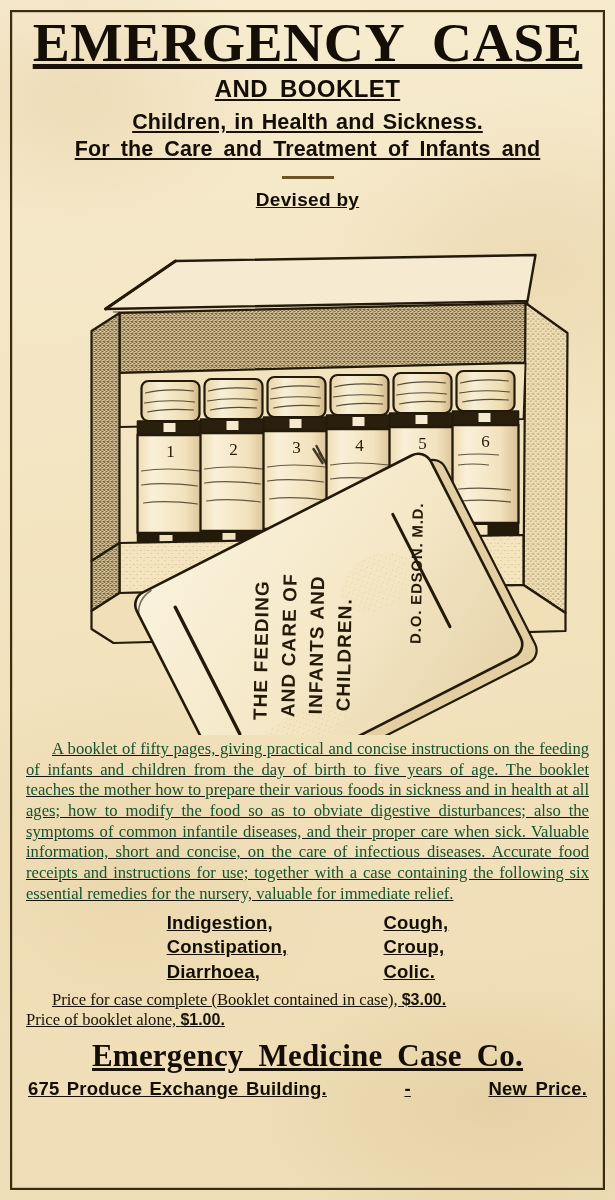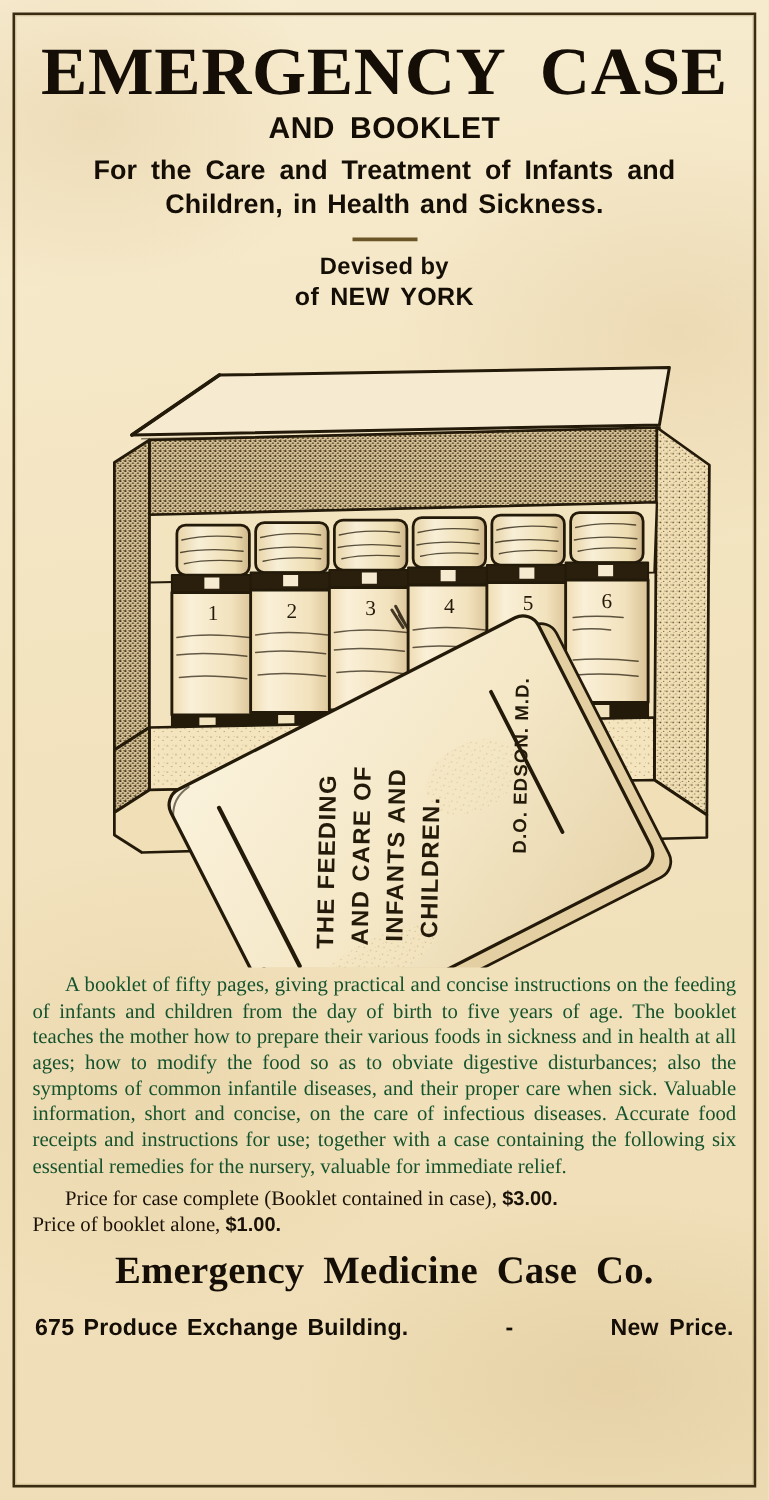--- a/index.html
+++ b/index.html
@@ -45,22 +45,23 @@
     right: 10px;
     bottom: 10px;
     border: 2px solid #3a2c12;
     box-shadow: inset 0 0 0 1px rgba(120,96,44,0.28);
     pointer-events: none;
   }
 
   #content {
     position: absolute;
     inset: 0;
-    padding: 14px 22px;
+    padding: 0 22px;
     box-sizing: border-box;
+    text-decoration: underline;
   }
 
   
   .title-main {
     margin: 0;
     padding-top: 16px;
     text-align: center;
     font-family: "Liberation Serif", "DejaVu Serif", serif;
     font-weight: 700;
     font-size: 54px;
@@ -198,21 +199,21 @@
     font-family: "Liberation Serif", "DejaVu Serif", serif;
     font-weight: 700;
     font-size: 31px;
     line-height: 1.0;
     letter-spacing: 0.2px;
     word-spacing: 7px;
     color: #140e06;
   }
 
   #company-address {
-    margin: 22px 0 0 0;
+    margin: 9px 0 0 0;
     display: flex;
     align-items: baseline;
     justify-content: space-between;
     font-family: "Liberation Sans", "DejaVu Sans", sans-serif;
     font-weight: 700;
     font-size: 18.5px;
     line-height: 1.0;
     letter-spacing: 0.2px;
     color: #140e06;
     padding: 0 6px;
@@ -227,28 +228,27 @@
 
 <div id="ad-page">
   <div id="paper-texture"></div>
   <div id="ad-border"></div>
 
   <div id="content">
 
     <h1 class="title-main">EMERGENCY CASE</h1>
     <h2 class="title-sub">AND BOOKLET</h2>
     <p class="title-desc">
+      <span class="ln ln2">Children, in Health and Sickness.</span>
       <span class="ln ln1">For the Care and Treatment of Infants and</span>
-      <span class="ln ln2">Children, in Health and Sickness.</span>
     </p>
 
     <div id="divider-rule"></div>
 
     <p class="devised-by">Devised by</p>
-    <p class="doctor-city">of NEW YORK</p>
 
     <div id="illustration">
       <svg viewBox="0 0 560 522" preserveAspectRatio="xMidYMid meet">
         <defs>
           <pattern id="stipple" width="5" height="5" patternUnits="userSpaceOnUse">
             <rect width="5" height="5" fill="#f1dfb6"></rect>
             <circle cx="1" cy="1" r="0.62" fill="#4b3a1c"></circle>
             <circle cx="3.4" cy="3.1" r="0.5" fill="#5a4622"></circle>
             <circle cx="4.3" cy="0.8" r="0.38" fill="#6b5430"></circle>
             <circle cx="1.6" cy="4" r="0.34" fill="#6b5430"></circle>
@@ -420,20 +420,32 @@
               <text transform="translate(378 472) rotate(-62)">D.O. EDSON. M.D.</text>
             </g>
           </g>
 
         </g>
       </svg>
     </div>
 
     <p id="body-copy">A booklet of fifty pages, giving practical and concise instructions on the feeding of infants and children from the day of birth to five years of age. The booklet teaches the mother how to prepare their various foods in sickness and in health at all ages; how to modify the food so as to obviate digestive disturbances; also the symptoms of common infantile diseases, and their proper care when sick. Valuable information, short and concise, on the care of infectious diseases. Accurate food receipts and instructions for use; together with a case containing the following six essential remedies for the nursery, valuable for immediate relief.</p>
 
+    <div id="remedies">
+      <div class="col">
+        <div>Indigestion,</div>
+        <div>Constipation,</div>
+        <div>Diarrhoea,</div>
+      </div>
+      <div class="col">
+        <div>Cough,</div>
+        <div>Croup,</div>
+        <div>Colic.</div>
+      </div>
+    </div>
 
 
     <p class="para"><span>Price for case complete (Booklet contained in case), </span><b>$3.00.</b><br><span>Price of booklet alone, </span><b>$1.00.</b></p>
 
     <div id="footer">
       <p class="company-name">Emergency Medicine Case Co.</p>
       <div id="company-address">
         <span class="addr-street">675 Produce Exchange Building.</span>
         <span class="addr-sep">-</span>
         <span class="addr-city">New Price.</span>

